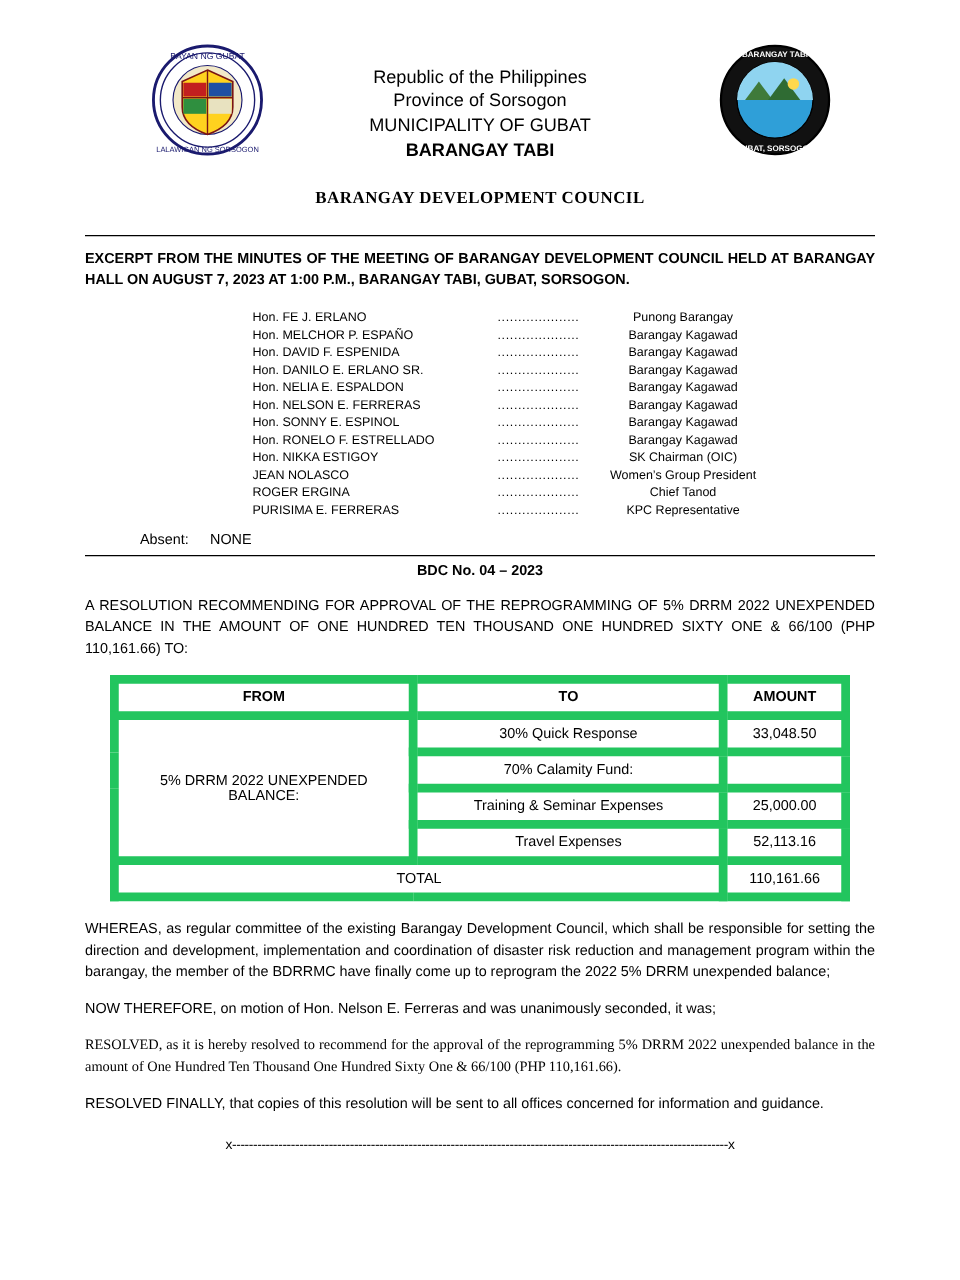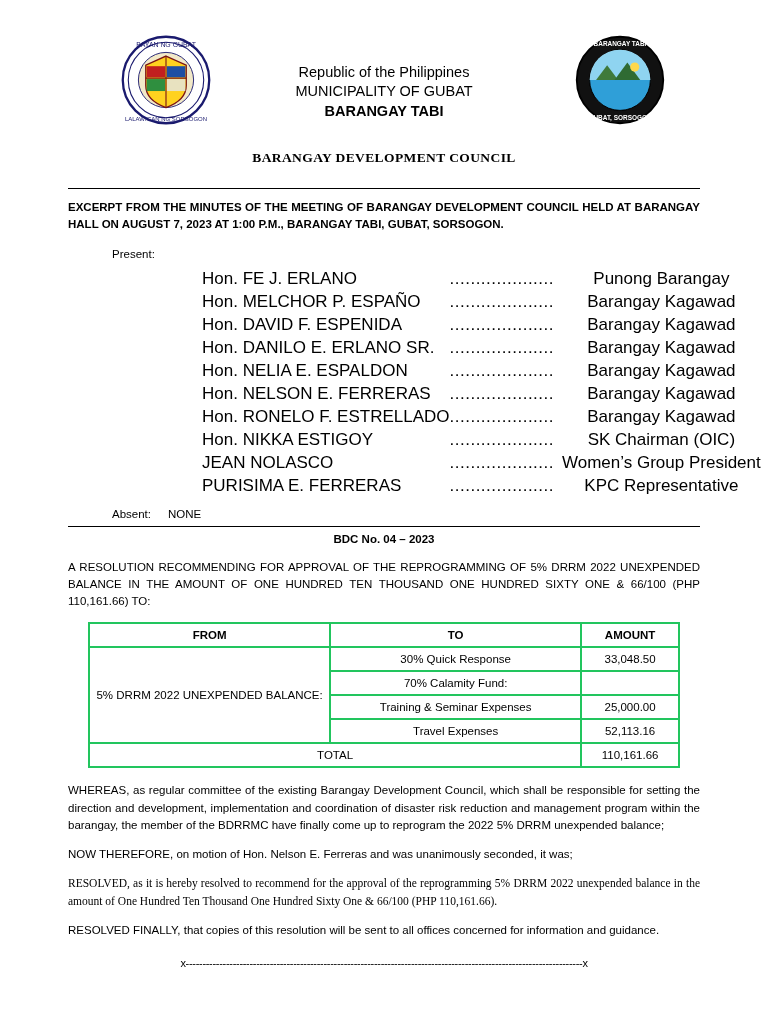--- a/index.html
+++ b/index.html
@@ -78,21 +78,21 @@
 
   .present-label {
     margin-left: 44px;
     font-size: 11.5px;
     margin-bottom: 8px;
   }
 
   .attendee-table {
     margin-left: 134px;
     border-collapse: collapse;
-    font-size: 17px;
+    font-size: 10px;
   }
   .attendee-table td {
     padding: 1.5px 0;
     vertical-align: top;
     white-space: nowrap;
   }
   .attendee-table td.name { width: 196px; }
   .attendee-table td.dots { width: 82px; letter-spacing: .5px; color: #000; }
   .attendee-table td.role { padding-left: 8px; text-align: center; }
 
@@ -121,21 +121,21 @@
   }
 
   
   table.money {
     border-collapse: collapse;
     width: 592px;
     margin: 0 auto 14px auto;
     font-size: 11.5px;
   }
   table.money td, table.money th {
-    border: 2px solid #22c55e;
+    border: 7px solid #22c55e;
     padding: 5px 6px;
     text-align: center;
     vertical-align: middle;
     font-weight: normal;
   }
   table.money th { font-weight: bold; }
   .col-from { width: 242px; }
   .col-to   { width: 252px; }
   .col-amt  { width: 98px; }
   td.to-left { text-align: center; }
@@ -196,31 +196,31 @@
         <path d="M44 50 L58 31 L72 50 Z" fill="#2f6b33"></path>
         <circle cx="66" cy="36" r="5" fill="#ffd84d"></circle>
         <path d="M17 50 A33 33 0 0 0 83 50" fill="none" stroke="#000" stroke-width="1"></path>
         <text x="50" y="13" font-size="7" font-family="Liberation Sans, sans-serif" fill="#ffffff" text-anchor="middle" font-weight="bold">BARANGAY TABI</text>
         <text x="50" y="94" font-size="7" font-family="Liberation Sans, sans-serif" fill="#ffffff" text-anchor="middle" font-weight="bold">GUBAT, SORSOGON</text>
       </svg>
     </div>
 
     <div class="header-text">
       <div class="l1">Republic of the Philippines</div>
+      <div class="l2">Province of Sorsogon</div>
       <div class="l3">MUNICIPALITY OF GUBAT</div>
       <div class="l4">BARANGAY TABI</div>
     </div>
   </div>
 
   <div class="council-title">BARANGAY DEVELOPMENT COUNCIL</div>
   <div class="rule"></div>
 
   <div class="excerpt">EXCERPT FROM THE MINUTES OF THE MEETING OF BARANGAY DEVELOPMENT COUNCIL HELD AT BARANGAY HALL ON AUGUST 7, 2023 AT 1:00 P.M., BARANGAY TABI, GUBAT, SORSOGON.</div>
 
-  <div class="present-label">Present:</div>
 
   <table class="attendee-table">
     <tbody>
       <tr>
         <td class="name">Hon. FE J. ERLANO</td>
         <td class="dots">....................</td>
         <td class="role">Punong Barangay</td>
       </tr>
       <tr>
         <td class="name">Hon. MELCHOR P. ESPAÑO</td>
@@ -241,33 +241,43 @@
         <td class="name">Hon. NELIA E. ESPALDON</td>
         <td class="dots">....................</td>
         <td class="role">Barangay Kagawad</td>
       </tr>
       <tr>
         <td class="name">Hon. NELSON E. FERRERAS</td>
         <td class="dots">....................</td>
         <td class="role">Barangay Kagawad</td>
       </tr>
       <tr>
+        <td class="name">Hon. SONNY E. ESPINOL</td>
+        <td class="dots">....................</td>
+        <td class="role">Barangay Kagawad</td>
+      </tr>
+      <tr>
         <td class="name">Hon. RONELO F. ESTRELLADO</td>
         <td class="dots">....................</td>
         <td class="role">Barangay Kagawad</td>
       </tr>
       <tr>
         <td class="name">Hon. NIKKA ESTIGOY</td>
         <td class="dots">....................</td>
         <td class="role">SK Chairman (OIC)</td>
       </tr>
       <tr>
         <td class="name">JEAN NOLASCO</td>
         <td class="dots">....................</td>
         <td class="role">Women’s Group President</td>
+      </tr>
+      <tr>
+        <td class="name">ROGER ERGINA</td>
+        <td class="dots">....................</td>
+        <td class="role">Chief Tanod</td>
       </tr>
       <tr>
         <td class="name">PURISIMA E. FERRERAS</td>
         <td class="dots">....................</td>
         <td class="role">KPC Representative</td>
       </tr>
     </tbody>
   </table>
 
   <div class="absent-row">

